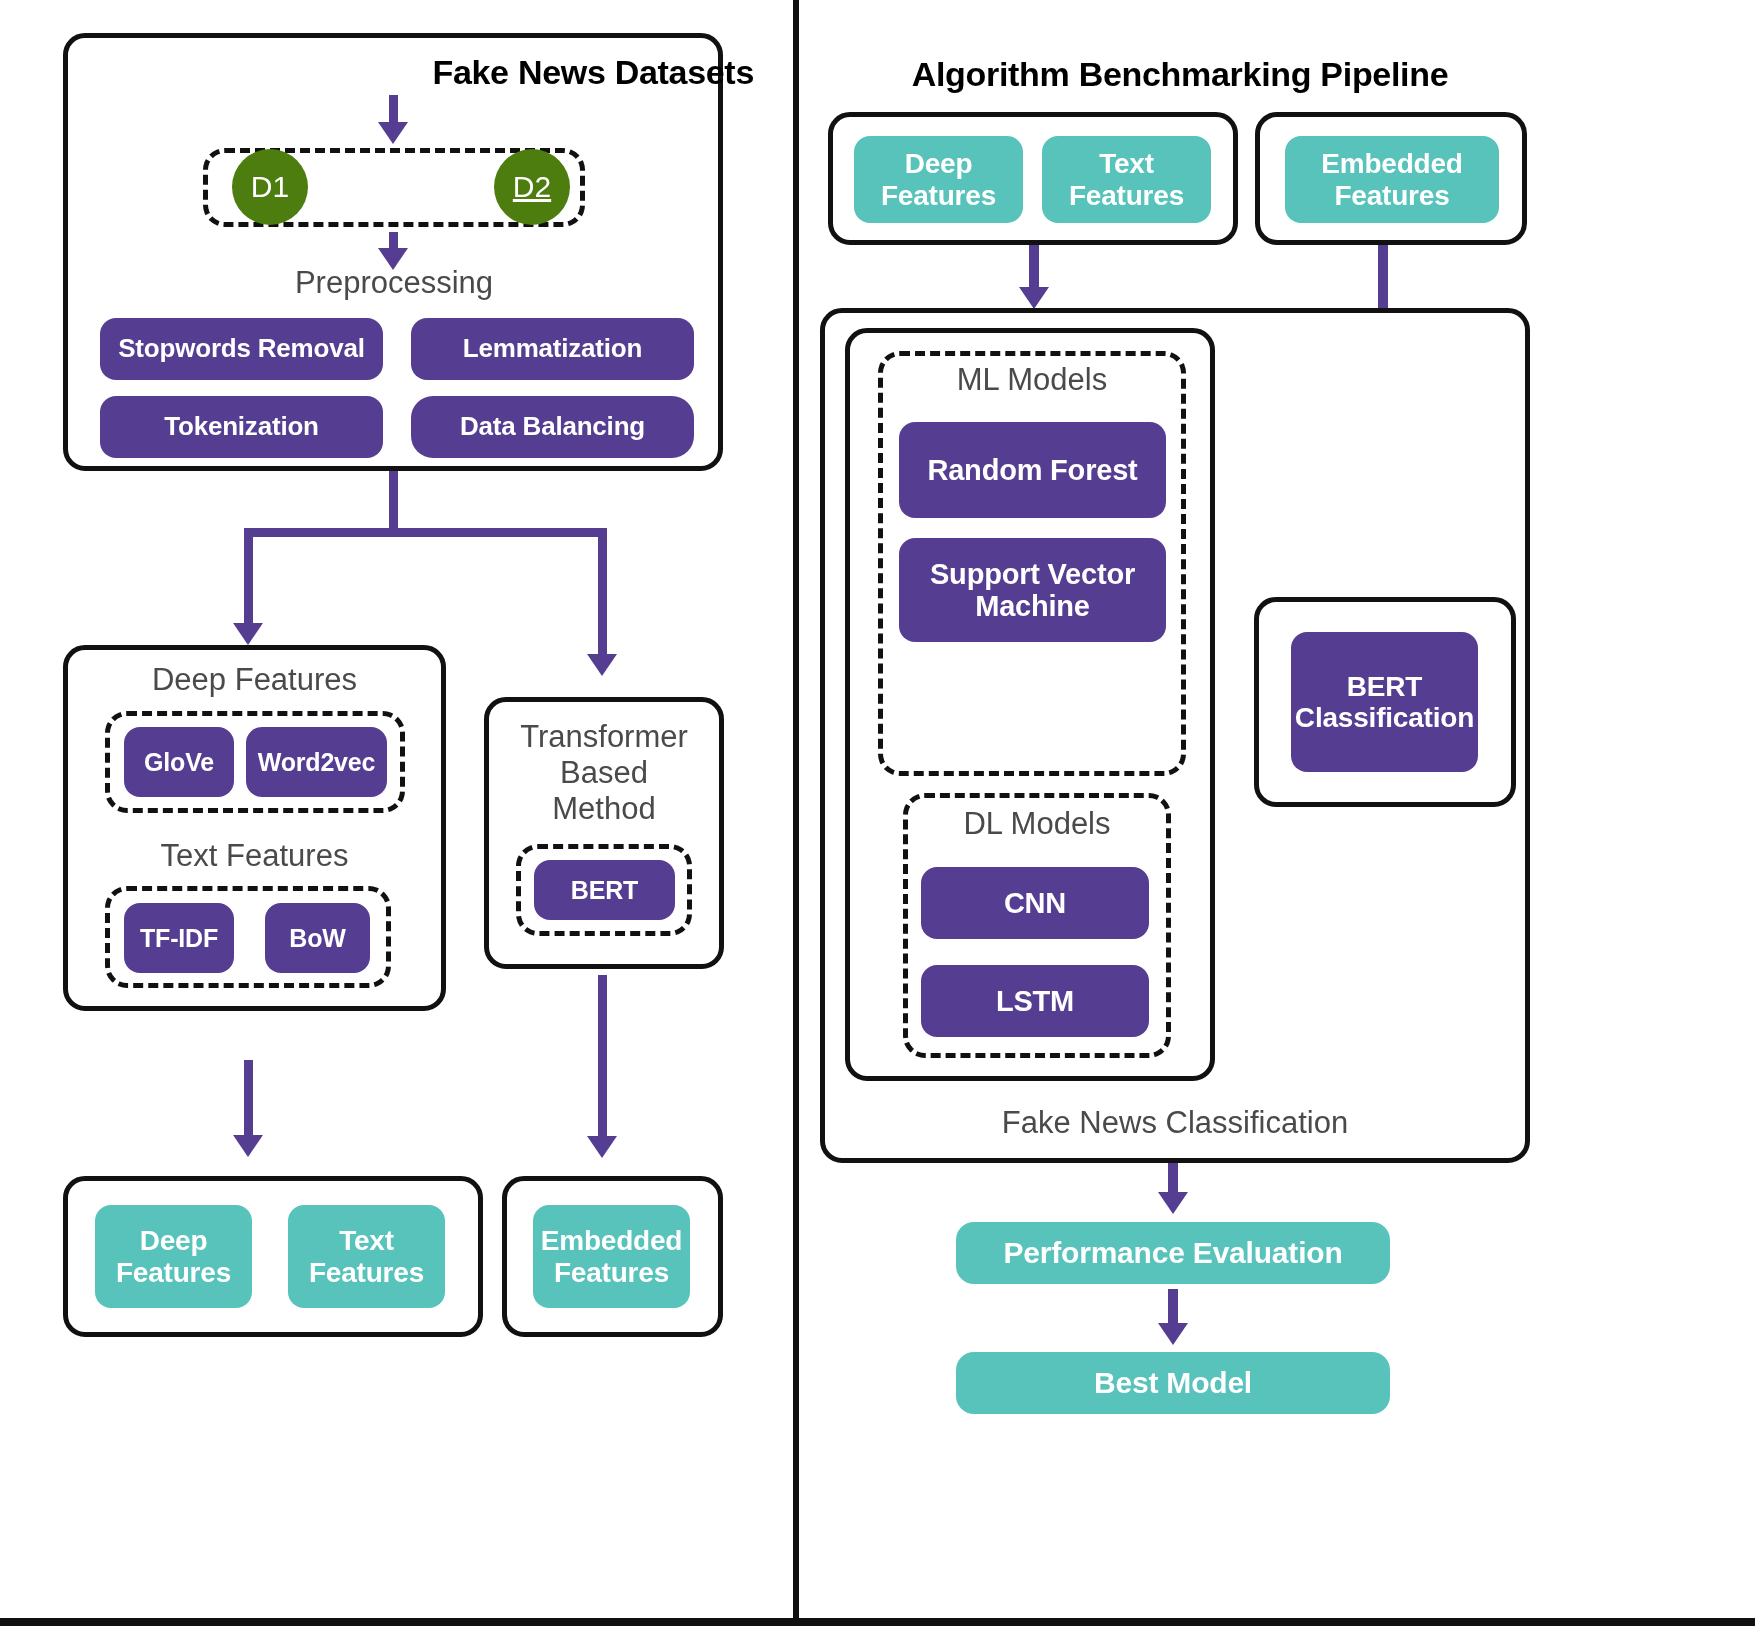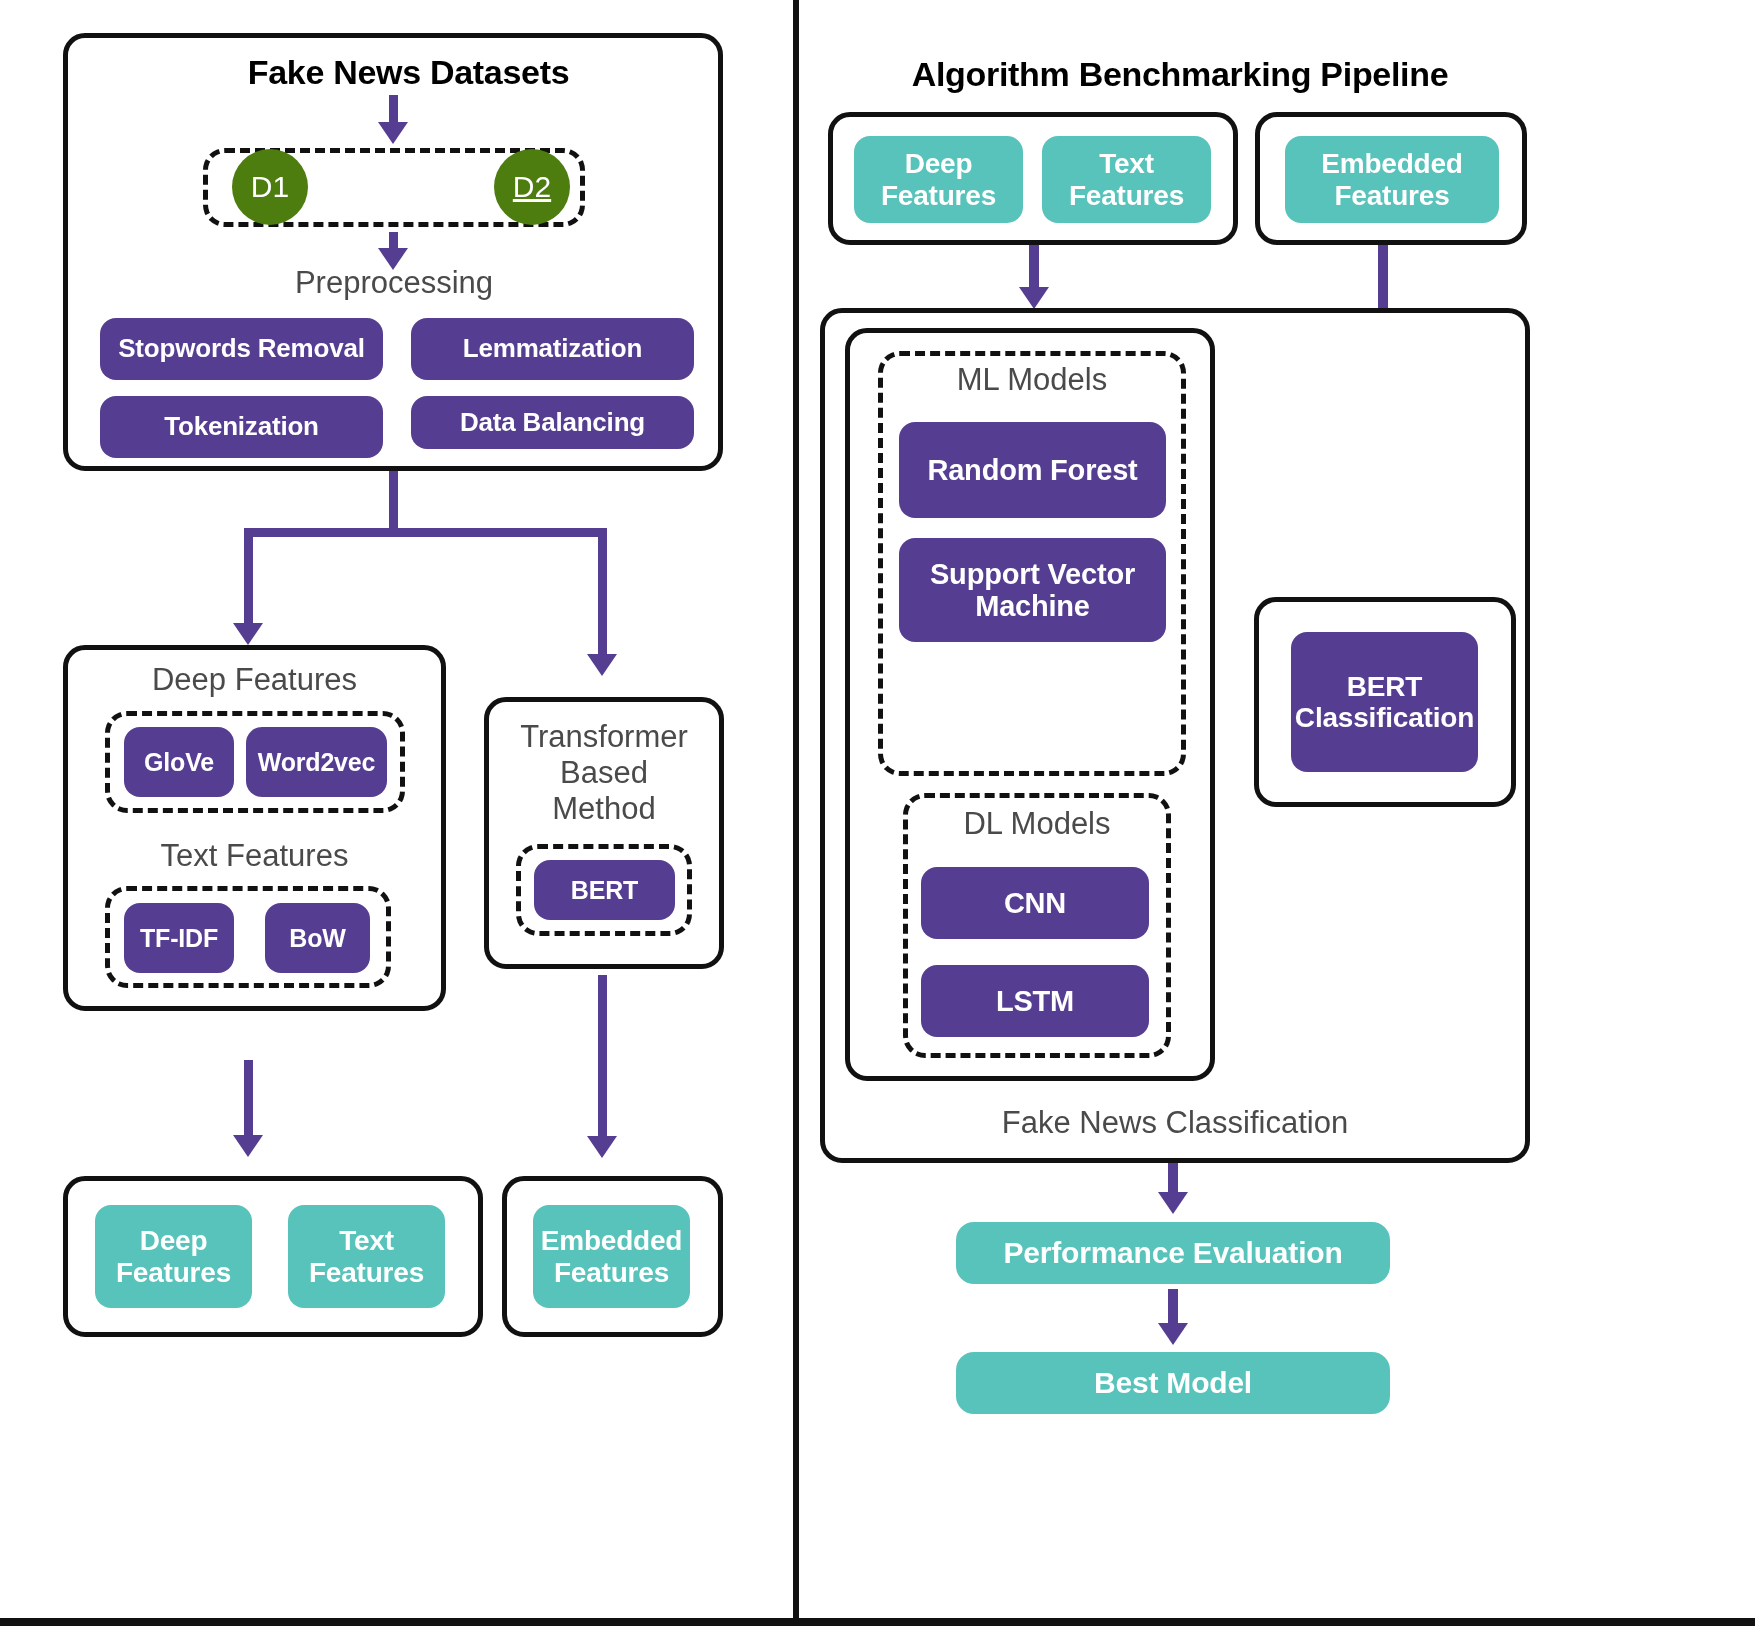--- a/index.html
+++ b/index.html
@@ -106,38 +106,38 @@
 </head>
 <body>
 
 <div id="canvas">
 
   <div class="divider" style="left:793px; top:0px; width:6px; height:1626px;"></div>
   <div class="divider" style="left:0px; top:1618px; width:1755px; height:8px;"></div>
 
   <div class="solid-box" style="left:63px; top:33px; width:660px; height:438px;"></div>
 
-  <div class="title" style="left:63px; top:53px; width:691px;">Fake News Datasets</div>
+  <div class="title" style="left:63px; top:53px; width:691px;text-align:right;">Fake News Datasets</div>
 
   <div class="vline" style="left:389px; top:95px; width:9px; height:32px;"></div>
   <div class="arrowhead" style="left:378px; top:122px;"></div>
 
   <div class="dashdot-box" style="left:203px; top:148px; width:382px; height:79px;"></div>
   <div class="circle" style="left:232px; top:149px; width:76px; height:76px;">D1</div>
   <div class="circle" style="left:494px; top:149px; width:76px; height:76px;text-decoration:underline;">D2</div>
 
   <div class="vline" style="left:389px; top:232px; width:9px; height:22px;"></div>
   <div class="arrowhead" style="left:378px; top:248px;"></div>
 
   <div class="grey-label" style="left:203px; top:265px; width:382px;">Preprocessing</div>
 
   <div class="chip purple" style="left:100px; top:318px; width:283px; height:62px; font-size:26px;">Stopwords Removal</div>
   <div class="chip purple" style="left:411px; top:318px; width:283px; height:62px; font-size:26px;">Lemmatization</div>
   <div class="chip purple" style="left:100px; top:396px; width:283px; height:62px; font-size:26px;">Tokenization</div>
-  <div class="chip purple" style="left:411px; top:396px; width:283px; height:53px; font-size:26px;">Data Balancing</div>
+  <div class="chip purple" style="left:411px; top:396px; width:283px; height:62px; font-size:26px;border-radius:22px;">Data Balancing</div>
 
   <div class="vline" style="left:389px; top:471px; width:9px; height:62px;"></div>
   <div class="hline" style="left:244px; top:528px; width:363px; height:9px;"></div>
   <div class="vline" style="left:244px; top:528px; width:9px; height:100px;"></div>
   <div class="arrowhead" style="left:233px; top:623px;"></div>
   <div class="vline" style="left:598px; top:528px; width:9px; height:130px;"></div>
   <div class="arrowhead" style="left:587px; top:654px;"></div>
 
   <div class="solid-box" style="left:63px; top:645px; width:383px; height:366px;"></div>
 

